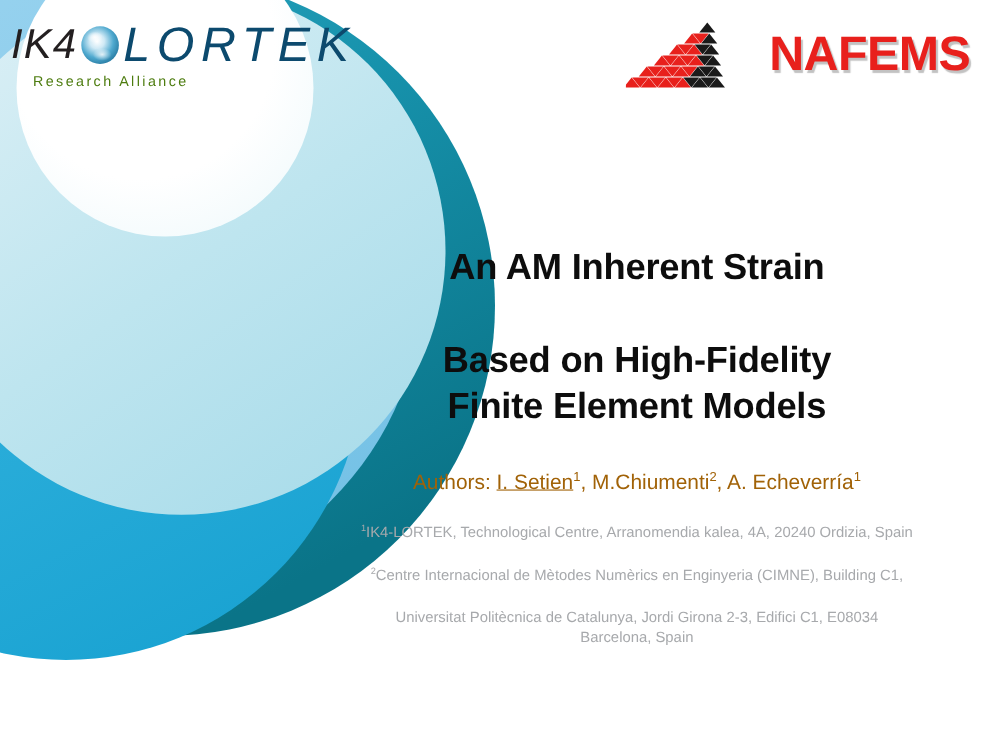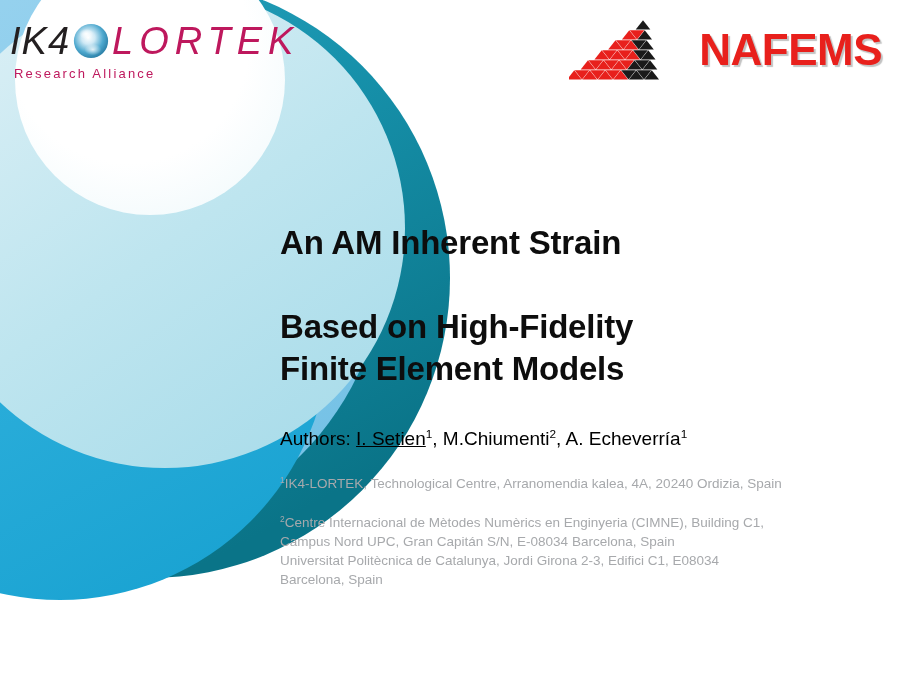--- a/index.html
+++ b/index.html
@@ -49,32 +49,32 @@
     font-weight: 400;
     line-height: 1;
   }
   .lortek-orb {
     width: 38px;
     height: 38px;
     margin: 0 2px 0 2px;
     flex: 0 0 auto;
   }
   .lortek-word {
-    font-size: 38px;
+    font-size: 44px;
     letter-spacing: 6px;
-    color: #be185d;
+    color: #0c4a6e;
     font-weight: 300;
     line-height: 1;
   }
   .lortek-sub {
     font-size: 13px;
     letter-spacing: 2.2px;
-    color: #be185d;
+    color: #4d7c0f;
     margin-top: 2px;
-    margin-left: 4px;
+    margin-left: 20px;
     font-weight: 400;
   }
 
   
   .nafems-logo {
     position: absolute;
     right: 18px;
     top: 14px;
     height: 72px;
     display: flex;
@@ -91,34 +91,34 @@
     margin-left: 12px;
     text-shadow: 2px 2px 1px rgba(120,120,120,0.45);
   }
 
   
   .content {
     position: absolute;
     left: 280px;
     right: 22px;
     top: 222px;
-    text-align: left;
+    text-align: center;
   }
   .title {
     font-size: 33px;
     font-weight: 700;
     color: #0d0d0d;
     line-height: 1.27;
     letter-spacing: -0.2px;
     margin: 0;
   }
   .authors {
     margin-top: 36px;
     font-size: 19px;
-    color: #000000;
+    color: #a16207;
     line-height: 1.3;
     font-weight: 400;
   }
   .authors u { text-decoration: underline; }
   .authors sup, .affil sup { font-size: 0.62em; }
 
   .affil {
     color: #a7a9ac;
     font-size: 13.5px;
     line-height: 1.42;
@@ -264,17 +264,17 @@
       <span>An AM Inherent Strain</span><br>
       <br>
       <span>Based on High-Fidelity</span><br>
       <span>Finite Element Models</span>
     </h1>
 
     <div class="authors"><span>Authors: </span><u>I. Setien</u><sup>1</sup><span>, M.Chiumenti</span><sup>2</sup><span>, A. Echeverría</span><sup>1</sup></div>
 
     <div class="affil affil-1"><sup>1</sup><span>IK4-LORTEK, Technological Centre, Arranomendia kalea, 4A, 20240 Ordizia, Spain</span></div>
 
-    <div class="affil affil-2"><sup>2</sup><span>Centre Internacional de Mètodes Numèrics en Enginyeria (CIMNE), Building C1,</span><br><span>Campus Nord UPC, Gran Capitán S/N, E-08034 Barcelona, Spain</span><br><span>Universitat Politècnica de Catalunya, Jordi Girona 2-3, Edifici C1, E08034</span><br><span>Barcelona, Spain</span></div>
+    <div class="affil affil-2"><sup>2</sup><span>Centre Internacional de Mètodes Numèrics en Enginyeria (CIMNE), Building C1,</span><br><br><span>Universitat Politècnica de Catalunya, Jordi Girona 2-3, Edifici C1, E08034</span><br><span>Barcelona, Spain</span></div>
   </div>
 
 
 </div>
 
 </body></html>

